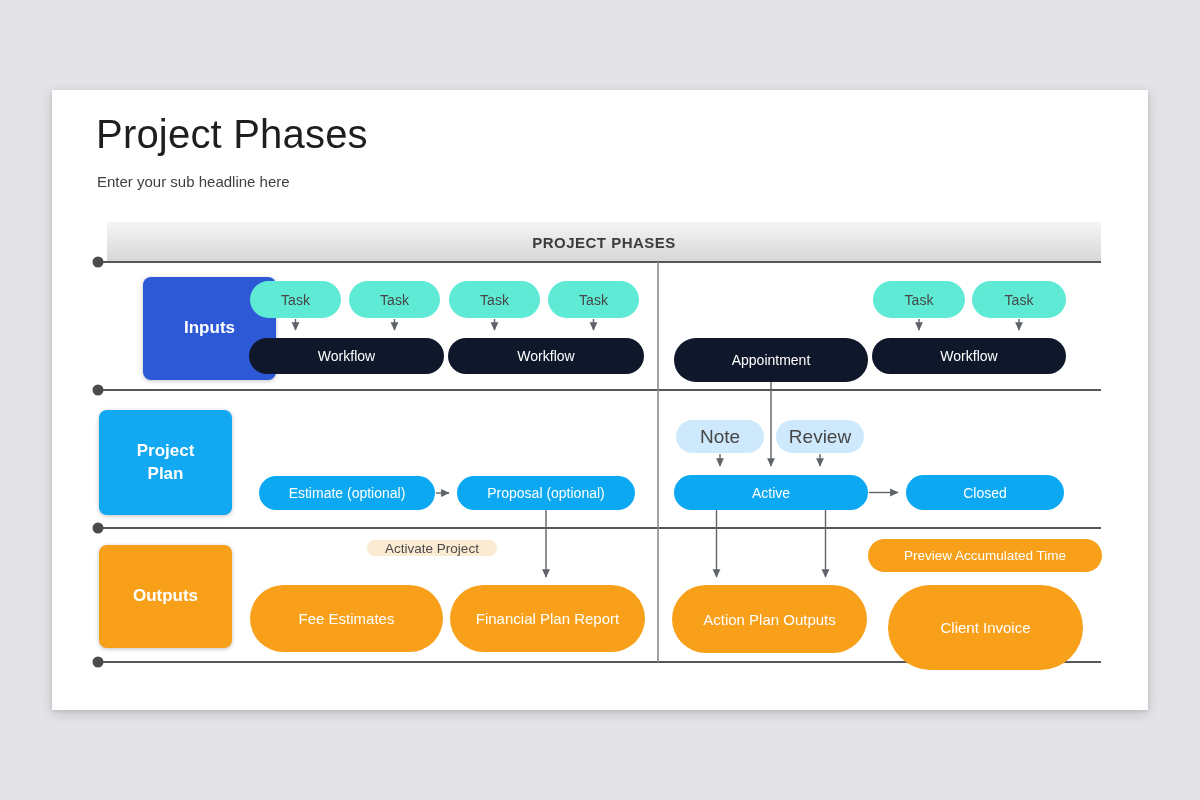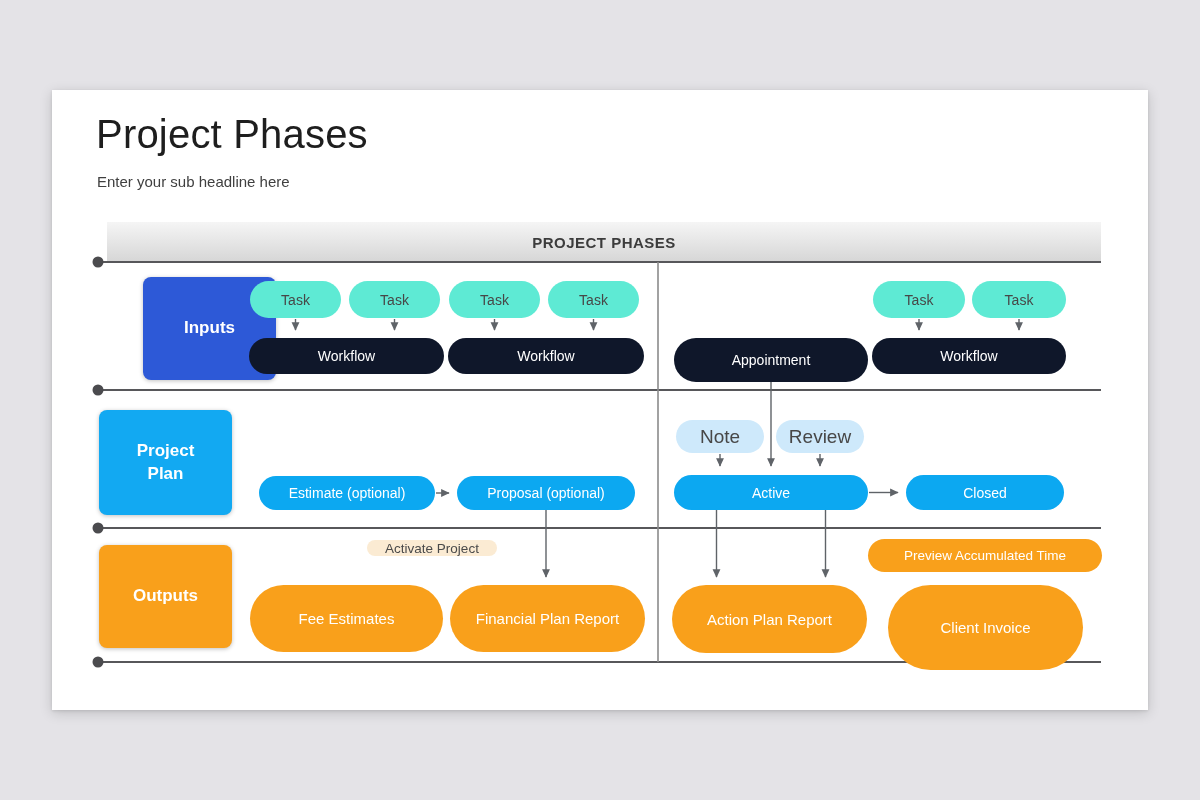--- a/index.html
+++ b/index.html
@@ -122,16 +122,16 @@
   <div class="pill cyan-bg" style="left:207px;top:386px;width:176px;height:34px;">Estimate (optional)</div>
   <div class="pill cyan-bg" style="left:405px;top:386px;width:178px;height:34px;">Proposal (optional)</div>
   <div class="pill cyan-bg" style="left:622px;top:385px;width:194px;height:35px;">Active</div>
   <div class="pill cyan-bg" style="left:854px;top:385px;width:158px;height:35px;">Closed</div>
 
   <div class="pill cream-bg" style="left:315px;top:450px;width:130px;height:16px;">Activate Project</div>
   <div class="pill orange-bg small" style="left:816px;top:449px;width:234px;height:33px;">Preview Accumulated Time</div>
 
   <div class="pill orange-bg big" style="left:198px;top:495px;width:193px;height:67px;">Fee Estimates</div>
   <div class="pill orange-bg big" style="left:398px;top:495px;width:195px;height:67px;">Financial Plan Report</div>
-  <div class="pill orange-bg big" style="left:620px;top:495px;width:195px;height:68px;">Action Plan Report</div>
+  <div class="pill orange-bg big" style="left:620px;top:495px;width:195px;height:68px;">Action Plan Outputs</div>
   <div class="pill orange-bg big" style="left:836px;top:495px;width:195px;height:85px;">Client Invoice</div>
 
 </div>
 
 </body></html>

